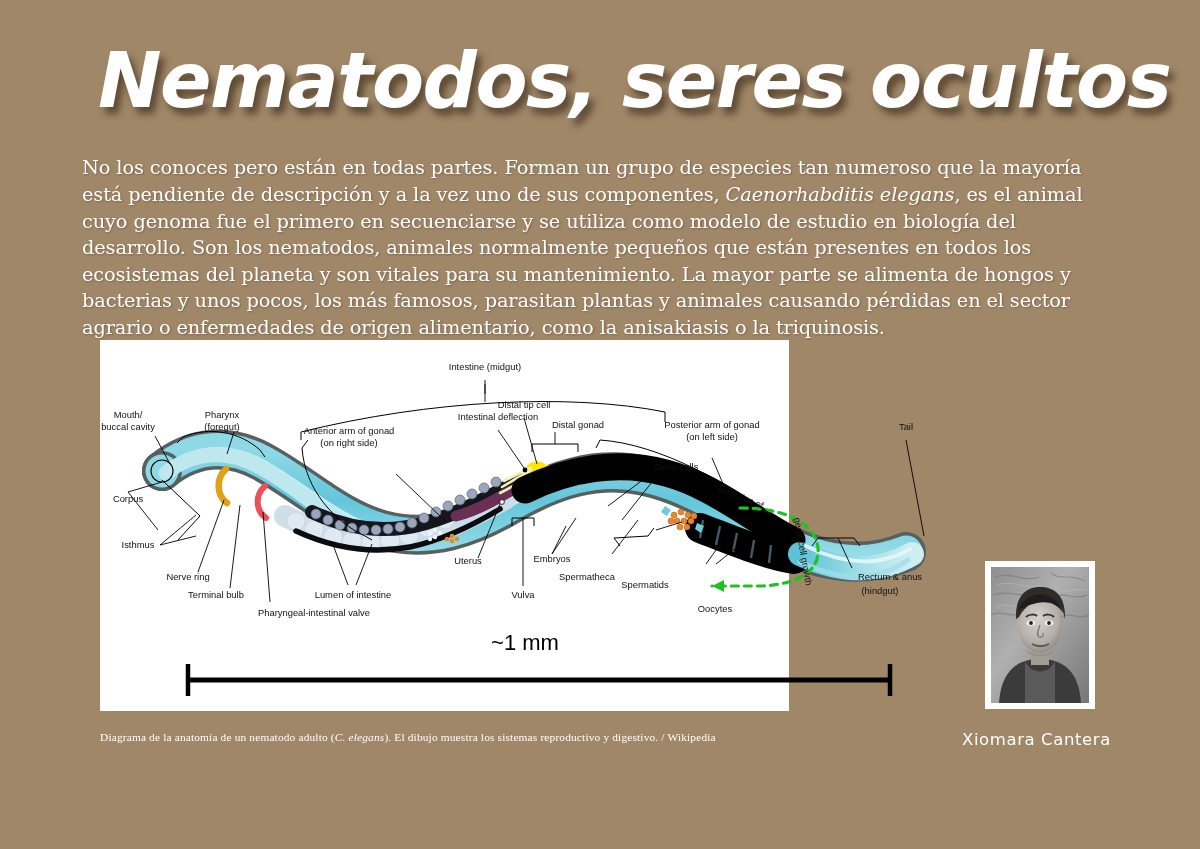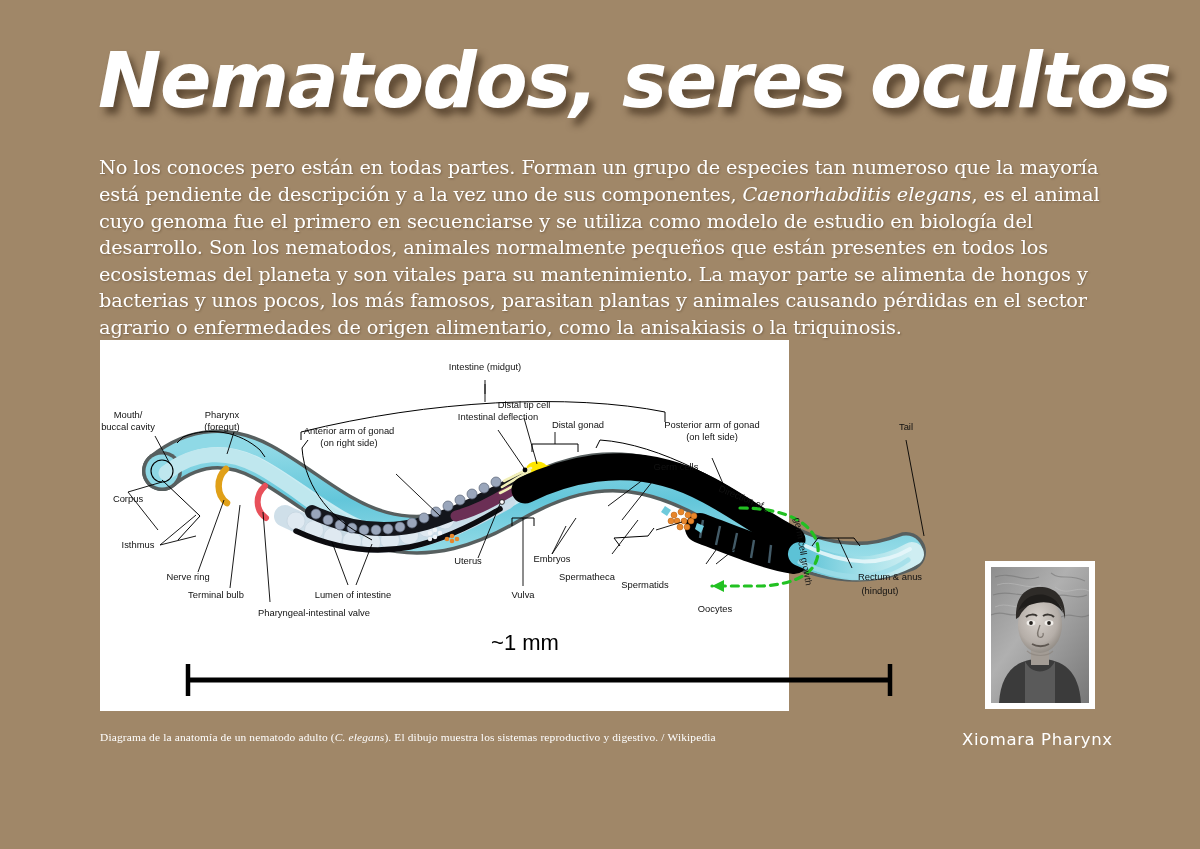--- a/index.html
+++ b/index.html
@@ -36,21 +36,21 @@
     letter-spacing: -1.5px;
     color: #ffffff;
     text-align: left;
     text-shadow: 5px 7px 7px rgba(40,24,10,0.55);
     white-space: nowrap;
     transform: scaleX(0.985);
     transform-origin: left top;
   }
   #poster-lede {
     position: absolute;
-    left: 99px;
+    left: 82px;
     top: 136px;
     width: 1008px;
     font-family: "DejaVu Serif", serif;
     font-size: 19.4px;
     line-height: 1.37;
     color: #ffffff;
     text-align: left;
     font-weight: normal;
     letter-spacing: -0.15px;
     text-shadow: 1px 1px 2px rgba(60,40,20,0.35);
@@ -474,13 +474,13 @@
 
       <path d="M 49,58 C 47,64 45,68 48,70 C 51,71 53,69 52,66" stroke="#7e7770" stroke-width="1.3" fill="none"></path>
 
       <path d="M 41,77 C 46,80 53,80 58,77" stroke="#5e5751" stroke-width="1.8" fill="none"></path>
 
       <path d="M 36,84 C 43,90 56,90 62,84" stroke="#8b847d" stroke-width="1.1" fill="none" opacity="0.7"></path>
     </g>
   </svg>
 </div>
 
-<div id="byline">Xiomara Pharynx</div>
+<div id="byline">Xiomara Cantera</div>
 
 </body></html>

